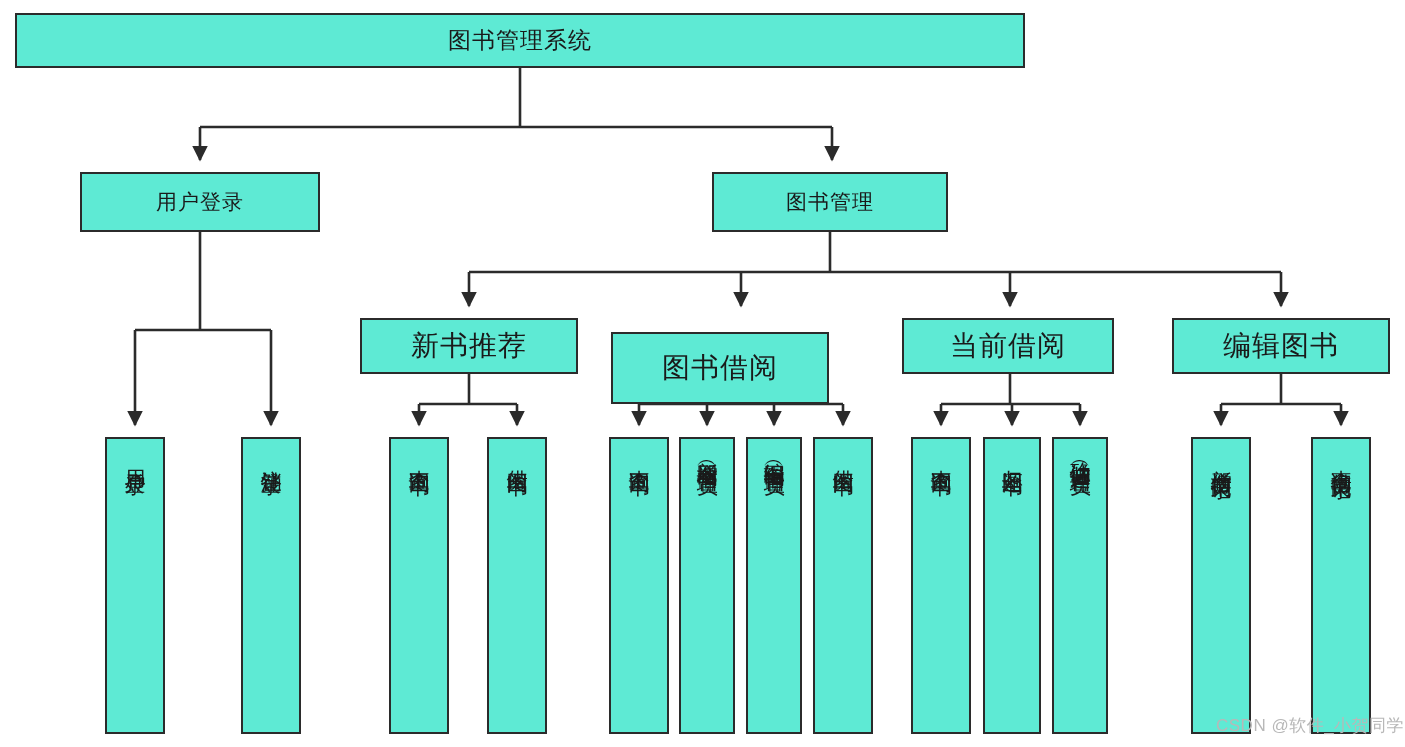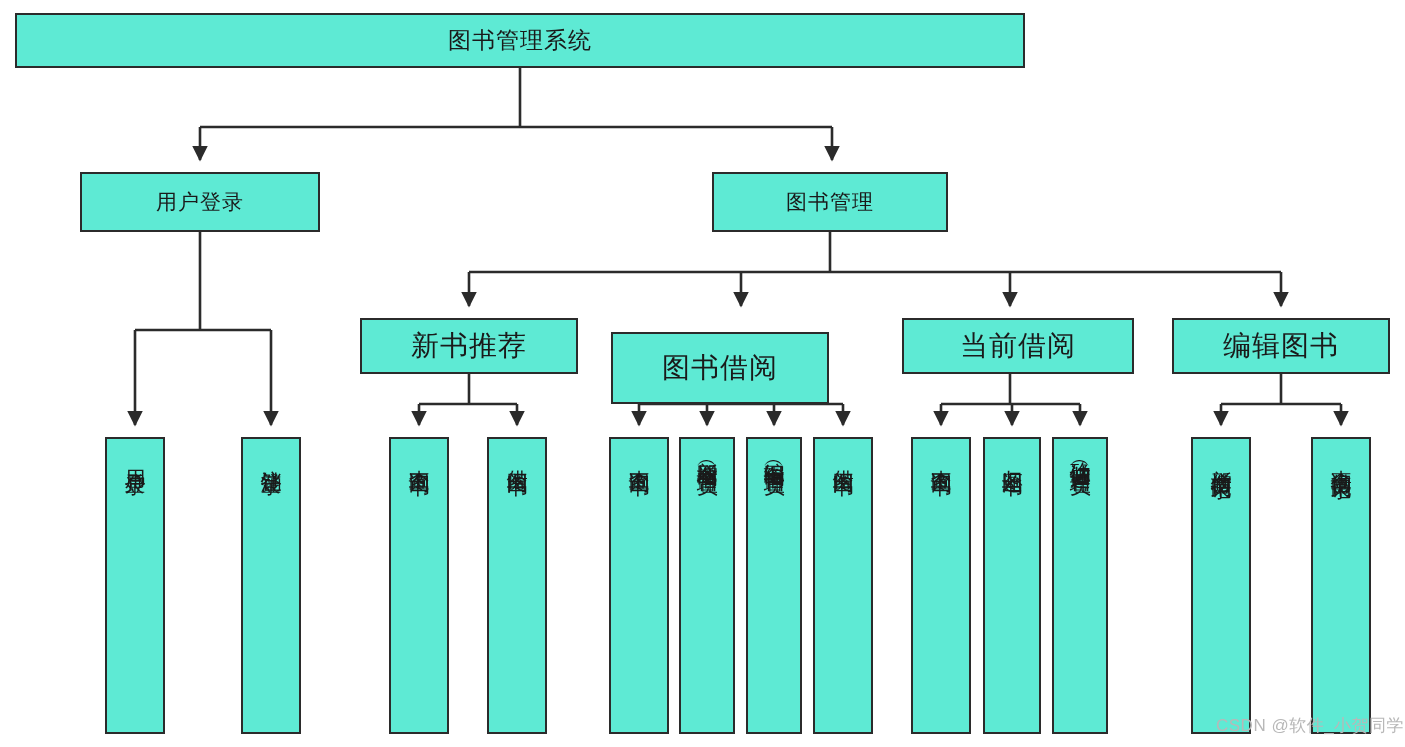--- a/index.html
+++ b/index.html
@@ -138,21 +138,21 @@
   <div class="node mid1" style="left:712px; top:172px; width:236px; height:60px;">
     <span class="hlabel">图书管理</span>
   </div>
 
   <div class="node mid2" style="left:360px; top:318px; width:218px; height:56px;">
     <span class="hlabel">新书推荐</span>
   </div>
   <div class="node mid2" style="left:611px; top:318px; width:218px; height:72px;margin-top:14px;">
     <span class="hlabel">图书借阅</span>
   </div>
-  <div class="node mid2" style="left:902px; top:318px; width:232px; height:56px;">
+  <div class="node mid2" style="left:902px; top:318px; width:212px; height:56px;">
     <span class="hlabel">当前借阅</span>
   </div>
   <div class="node mid2" style="left:1172px; top:318px; width:218px; height:56px;">
     <span class="hlabel">编辑图书</span>
   </div>
 
   <div class="node leaf" style="left:105px; top:437px; width:60px; height:297px;">
     <span class="vlabel">用户登录</span>
   </div>
   <div class="node leaf" style="left:241px; top:437px; width:60px; height:297px;">

